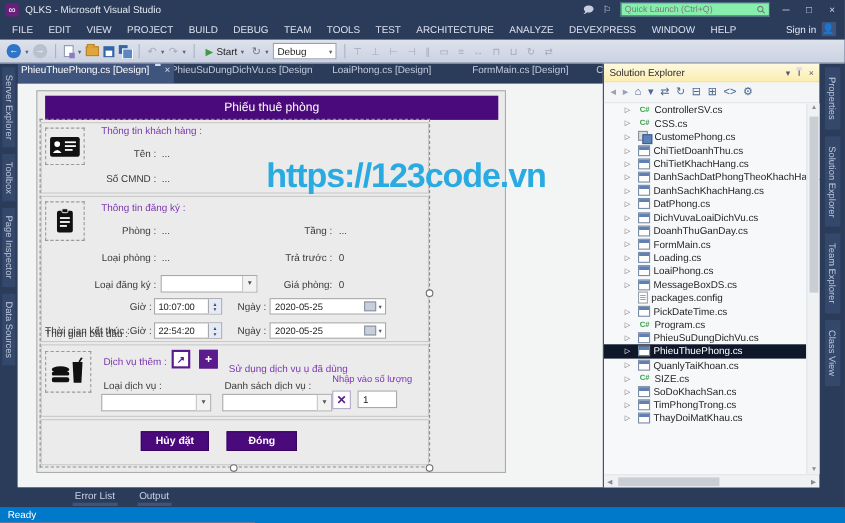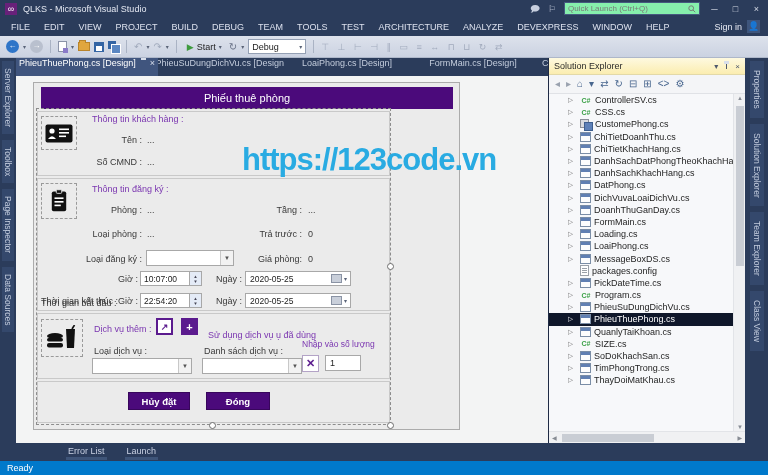--- a/index.html
+++ b/index.html
@@ -529,18 +529,18 @@
     <div class="dock dock-right" id="dock-right">
         <div class="dock-tab">Properties</div>
         <div class="dock-tab">Solution Explorer</div>
         <div class="dock-tab">Team Explorer</div>
         <div class="dock-tab">Class View</div>
       </div>
   </div>
 
   <div class="bottom-tabs" id="bottom-tabs">
       <span class="btab">Error List</span>
-      <span class="btab">Launch</span>
+      <span class="btab">Output</span>
     </div>
   <div class="statusbar">
     <span>Ready</span>
   </div>
 </div>
 
 </body></html>

